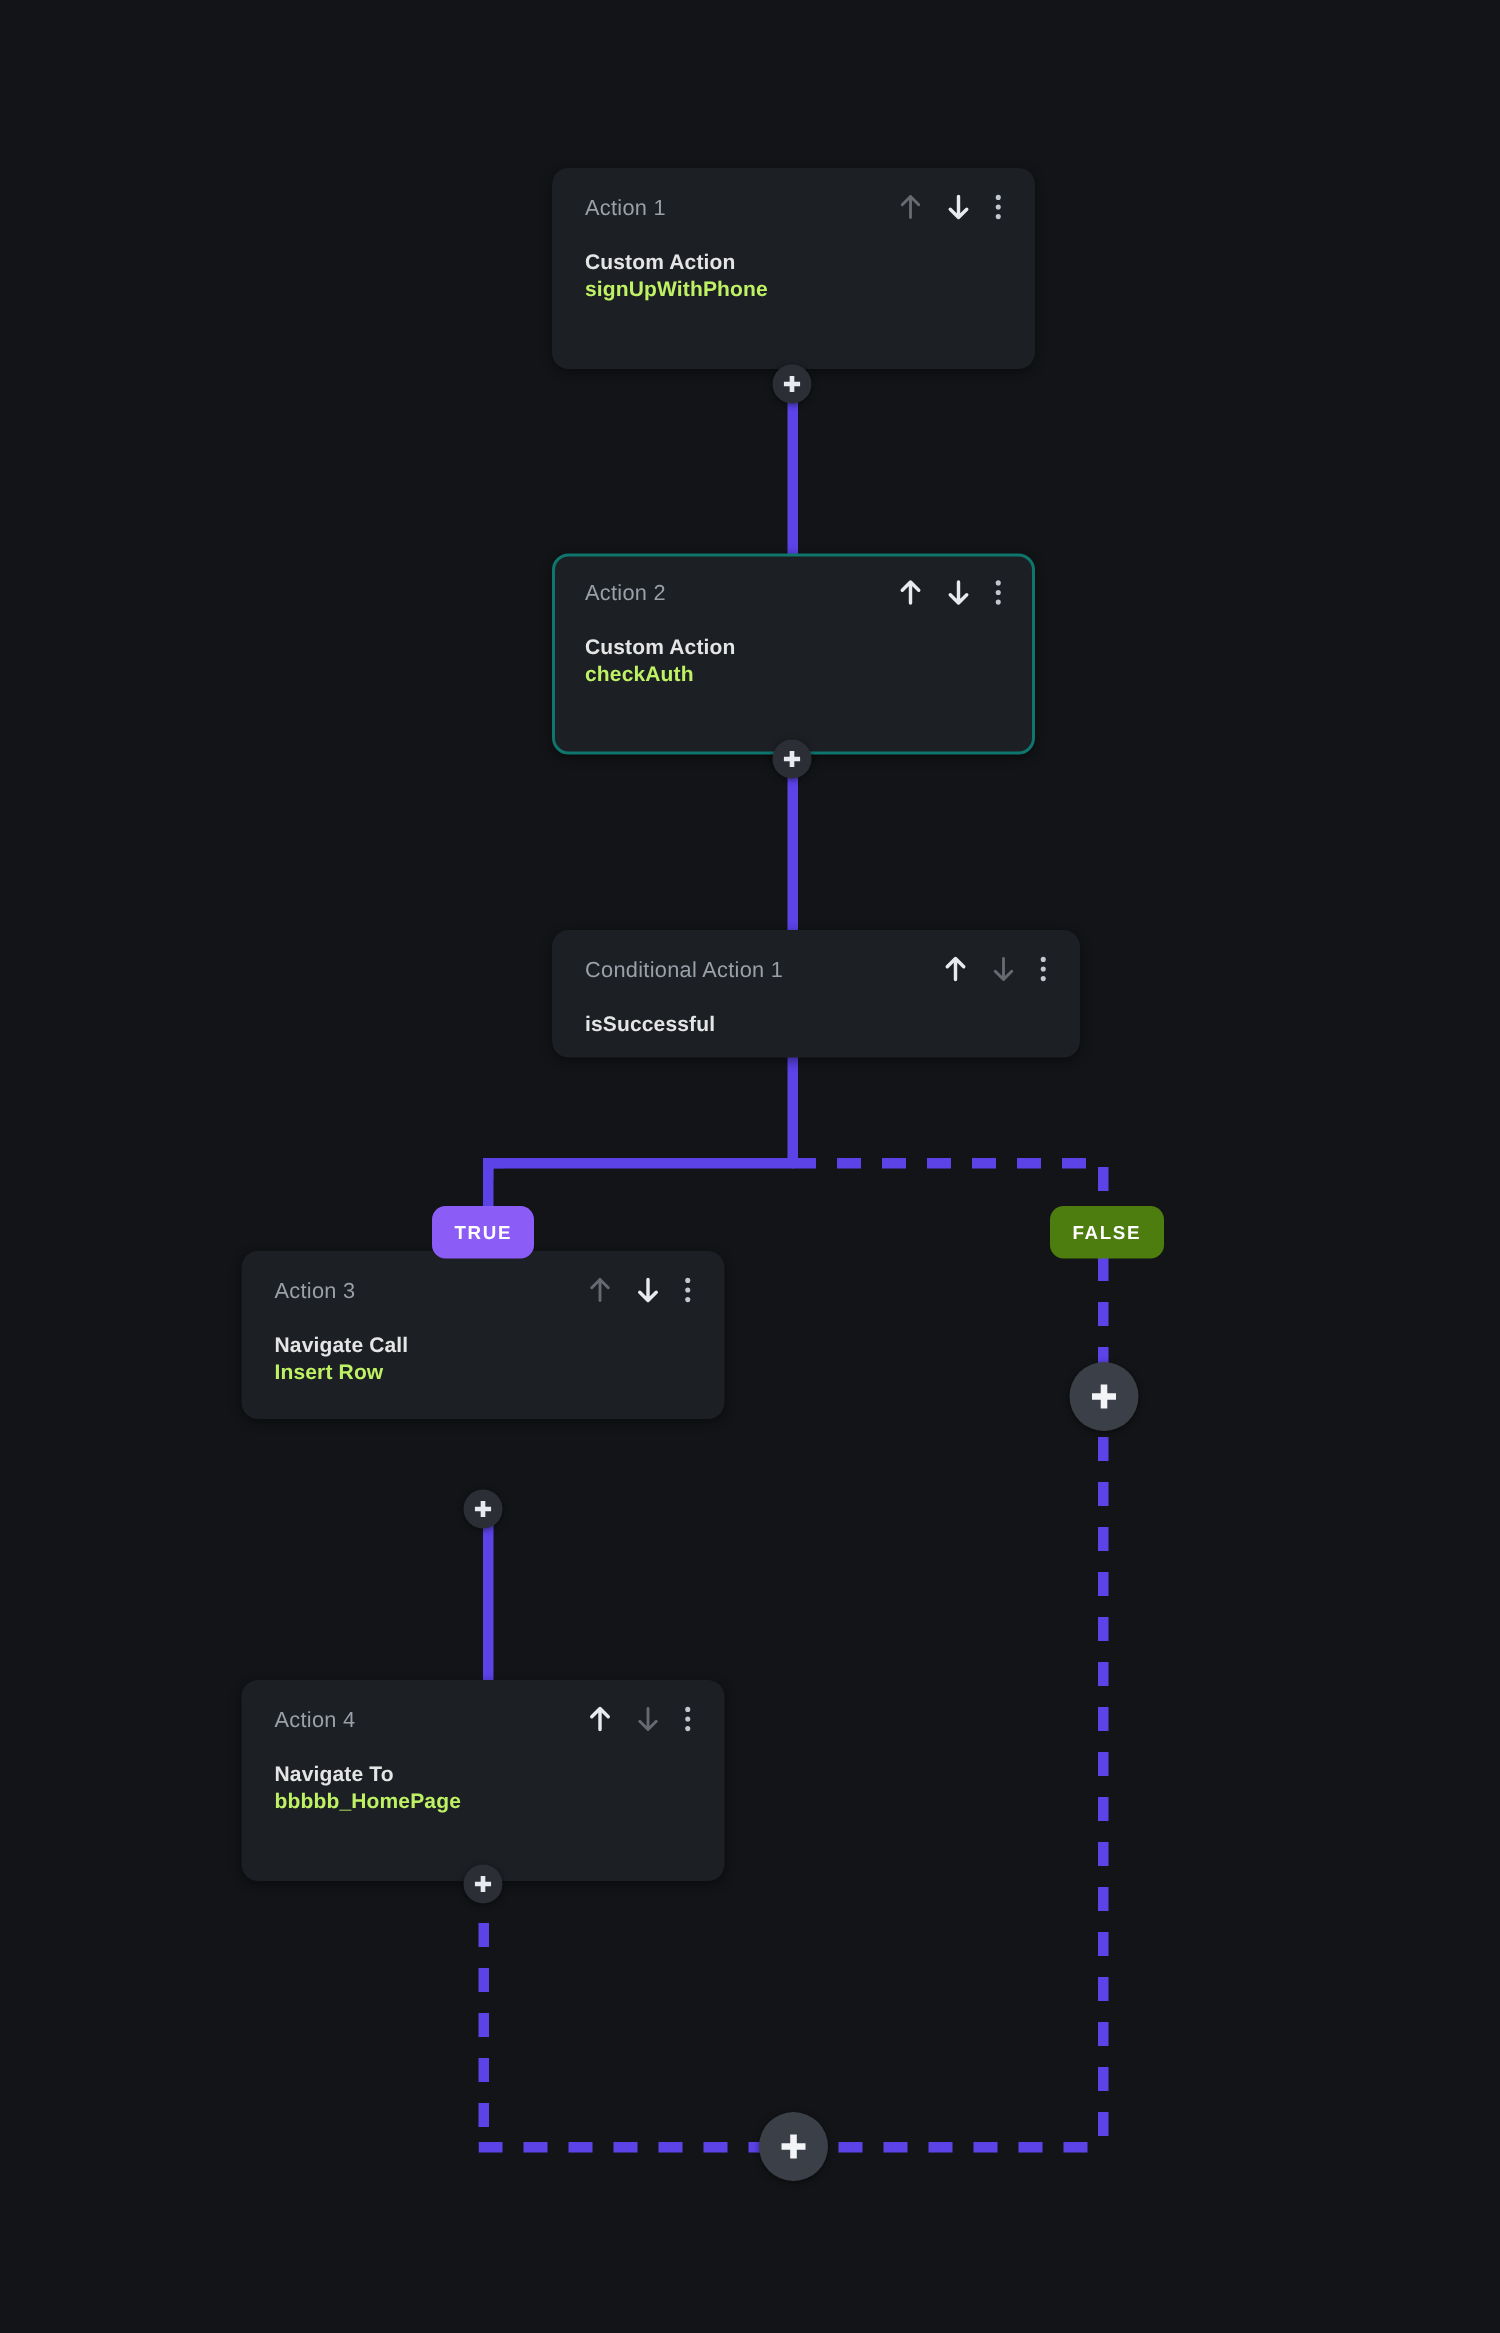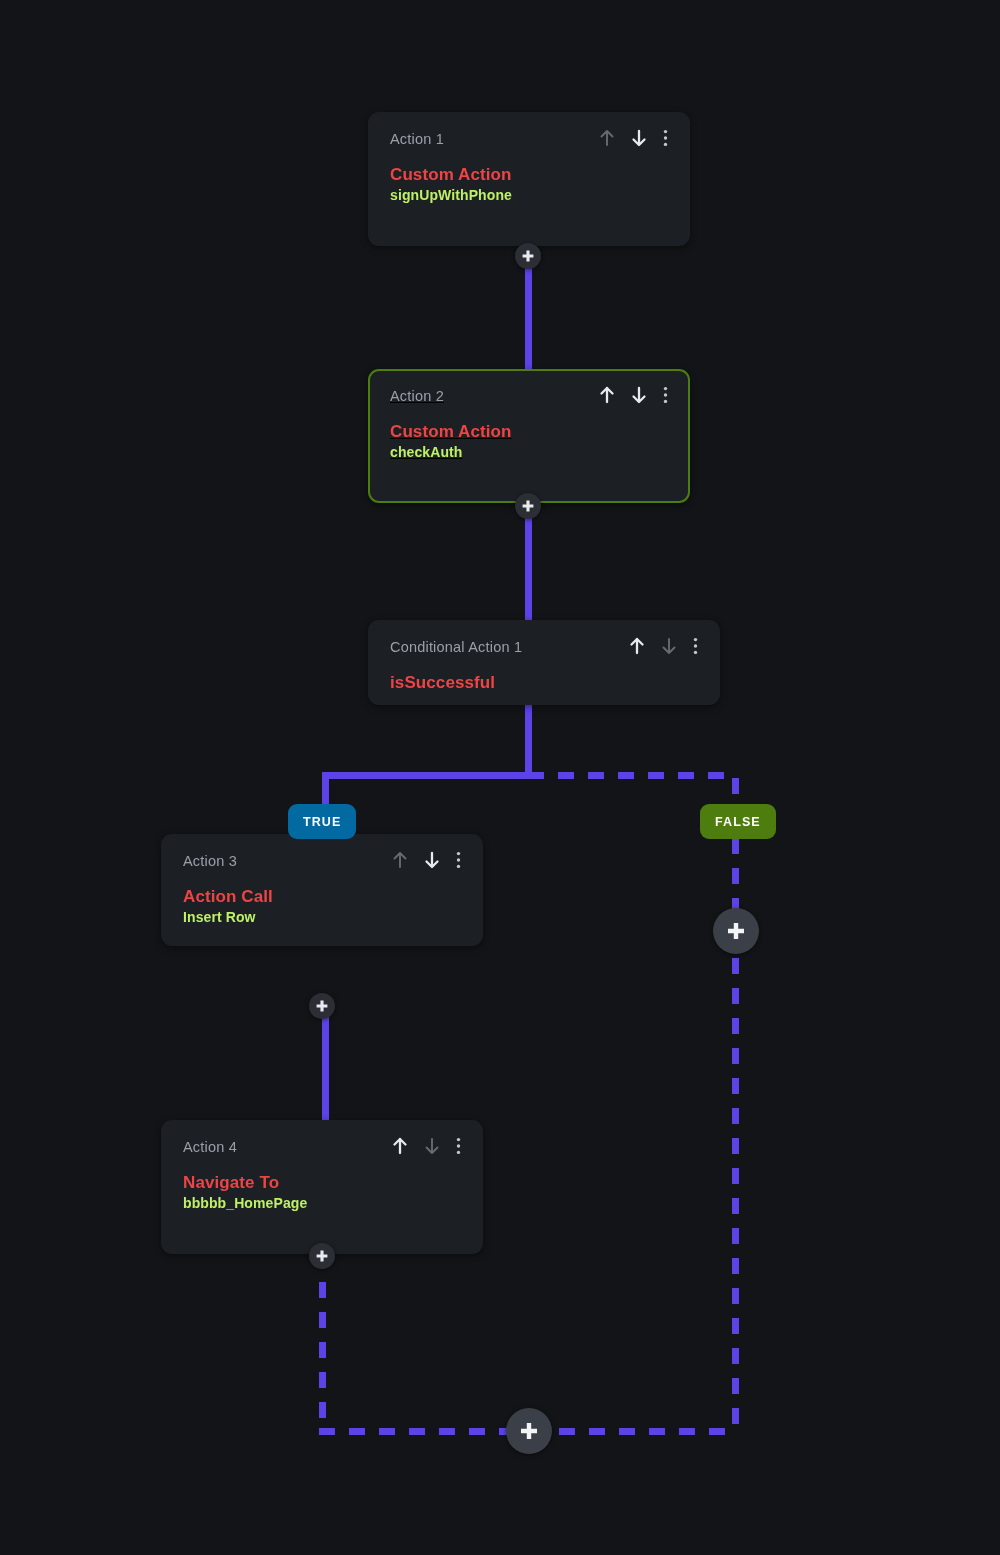--- a/index.html
+++ b/index.html
@@ -46,23 +46,22 @@
   
   .card {
     position: absolute;
     background: #1c1f24;
     border-radius: 11px;
     z-index: 3;
     padding: 19px 22px 20px 22px;
     box-shadow: 0 2px 7px rgba(0,0,0,.45);
   }
   .card.selected {
-    border: 2px solid #4d7c0f;
+    border: 2px solid #0f766e;
     padding: 17px 20px 32px 20px;
-    text-decoration: underline;
   }
   .card-head {
     display: flex;
     align-items: flex-start;
     justify-content: space-between;
   }
   .card-index {
     font-size: 14.5px;
     color: #9aa0a8;
     letter-spacing: .2px;
@@ -71,23 +70,23 @@
   .card-icons {
     display: flex;
     align-items: center;
     gap: 16px;
     margin-top: -2px;
   }
   .ic { display: block; }
   .ic.dim { opacity: .42; }
   .card-title {
     margin-top: 14px;
-    font-size: 17px;
+    font-size: 14px;
     font-weight: bold;
-    color: #ef4444;
+    color: #e5e5e5;
     letter-spacing: .1px;
   }
   .card-sub {
     margin-top: 2px;
     font-size: 14px;
     font-weight: bold;
     color: #bef264;
     letter-spacing: .1px;
   }
 
@@ -113,21 +112,21 @@
     align-items: center;
     justify-content: center;
     font-size: 12.5px;
     font-weight: bold;
     letter-spacing: 1.1px;
     color: #ffffff;
     z-index: 5;
     height: 35px;
     padding: 0 15px;
   }
-  .badge-true { background: #0369a1; }
+  .badge-true { background: #8b5cf6; }
   .badge-false { background: #4d7c0f; }
 </style>
 </head>
 <body>
 
 <div id="canvas">
 
   <div class="wire wire-v" style="left:525px; top:250px; height:122px;"></div>
 
   <div class="wire wire-v" style="left:525px; top:500px; height:122px;"></div>
@@ -243,21 +242,21 @@
         </span>
         <span class="ic">
           <svg width="5" height="18" viewBox="0 0 5 18">
               <circle cx="2.5" cy="2.6" r="1.7" fill="#c3c8cf"></circle>
               <circle cx="2.5" cy="9" r="1.7" fill="#c3c8cf"></circle>
               <circle cx="2.5" cy="15.4" r="1.7" fill="#c3c8cf"></circle>
             </svg>
         </span>
       </div>
     </div>
-    <div class="card-title">Action Call</div>
+    <div class="card-title">Navigate Call</div>
     <div class="card-sub">Insert Row</div>
   </div>
 
   <div class="card" style="left:161px; top:1120px; width:322px; height:134px;">
     <div class="card-head">
       <div class="card-index">Action 4</div>
       <div class="card-icons">
         <span class="ic">
           <svg width="16" height="18" viewBox="0 0 16 18">
               <path d="M8 2 L8 16 M8 2 L2.5 7.5 M8 2 L13.5 7.5" stroke="#e7eaee" stroke-width="2.3" fill="none" stroke-linecap="round"></path>

